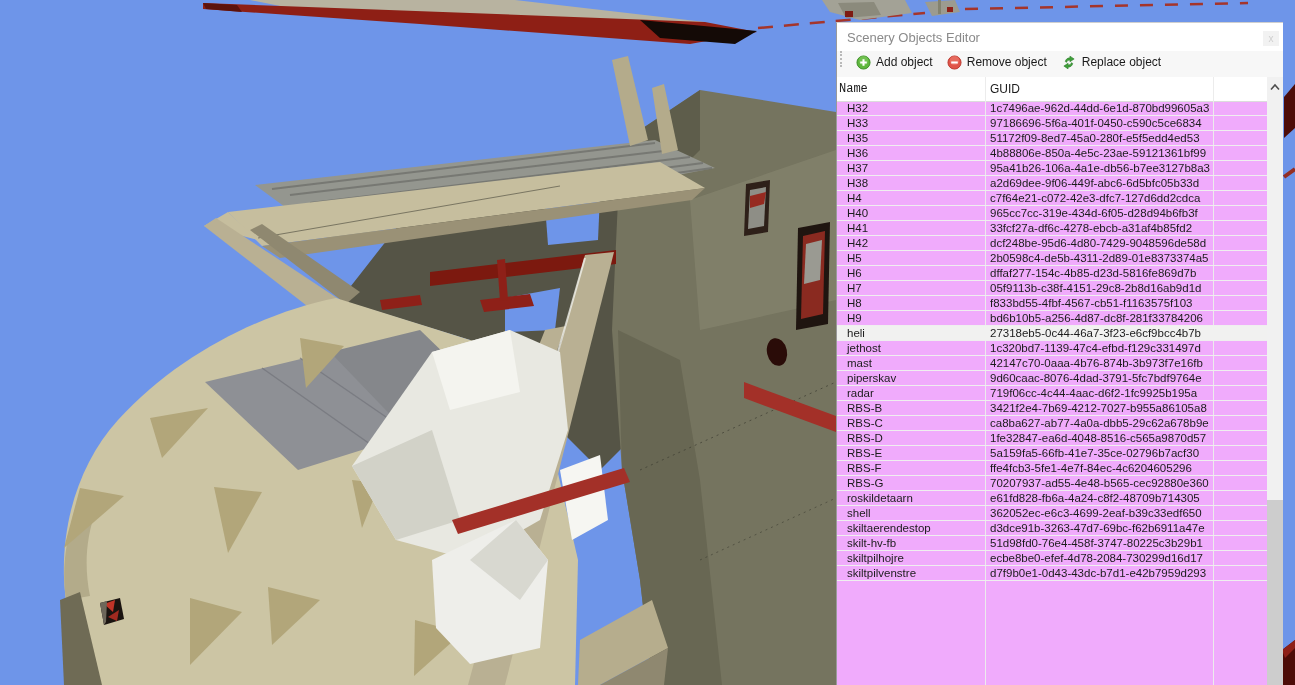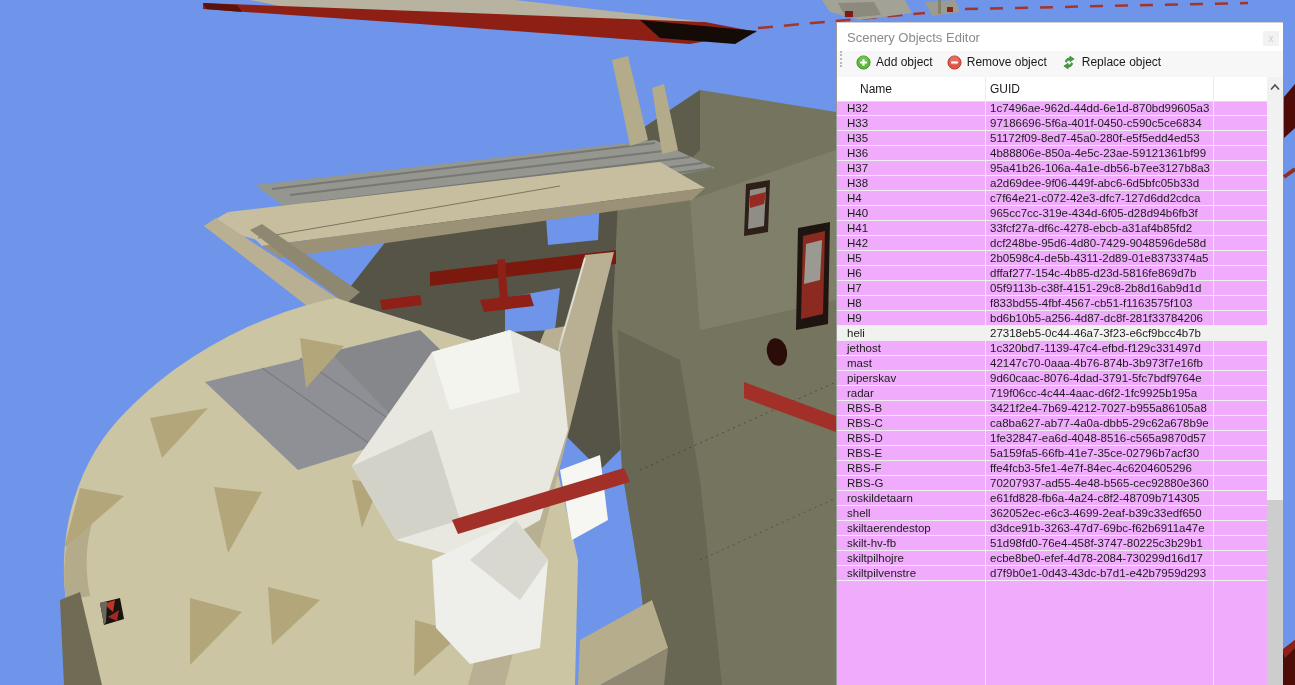--- a/index.html
+++ b/index.html
@@ -14,21 +14,21 @@
   .title{position:absolute;left:10px;top:7px;font-size:13px;color:#8a8a8a;}
   .closebox{position:absolute;right:4px;top:8px;width:16px;height:15px;background:#f2f2f2;
             color:#cfcfcf;font-size:10px;line-height:15px;text-align:center;cursor:default;}
   .toolbar{position:absolute;left:0;top:28px;width:100%;height:26px;background:#f7f7f7;
            display:flex;align-items:flex-start;}
   .grip{width:3px;height:16px;border-left:2px dotted #b9b9b9;margin:0 4px 0 3px;}
   .tbtn{display:flex;align-items:center;gap:5px;padding:0 7px;height:22px;font-size:12px;color:#1a1a1a;}
   .tbtn svg{display:block;}
   .thead{position:absolute;left:0;top:54px;width:100%;height:24px;background:#fff;
          border-bottom:1px solid #dcdcdc;font-size:12px;color:#1a1a1a;}
-  .thead .c1{position:absolute;left:23px;top:5px;}
+  .thead .c1{position:absolute;left:2px;top:5px;font-family:Liberation Mono, monospace;}
   .thead .c2{position:absolute;left:153px;top:5px;}
   .colsep{position:absolute;top:54px;bottom:0;width:1px;background:#ececec;}
   .colsep.s1{left:148px;}
   .colsep.s2{left:376px;}
   .rows{position:absolute;left:0;top:78px;width:430px;height:585px;overflow:hidden;
         font-size:11.5px;color:#1c1c1c;}
   .row{position:relative;height:15px;border-bottom:1px solid #efefef;box-sizing:border-box;}
   .row.selected{background:#f1f1f0;}
   .row .cell-name{position:absolute;left:10px;top:1px;white-space:nowrap;}
   .row .cell-guid{position:absolute;left:153px;top:1px;white-space:nowrap;}

